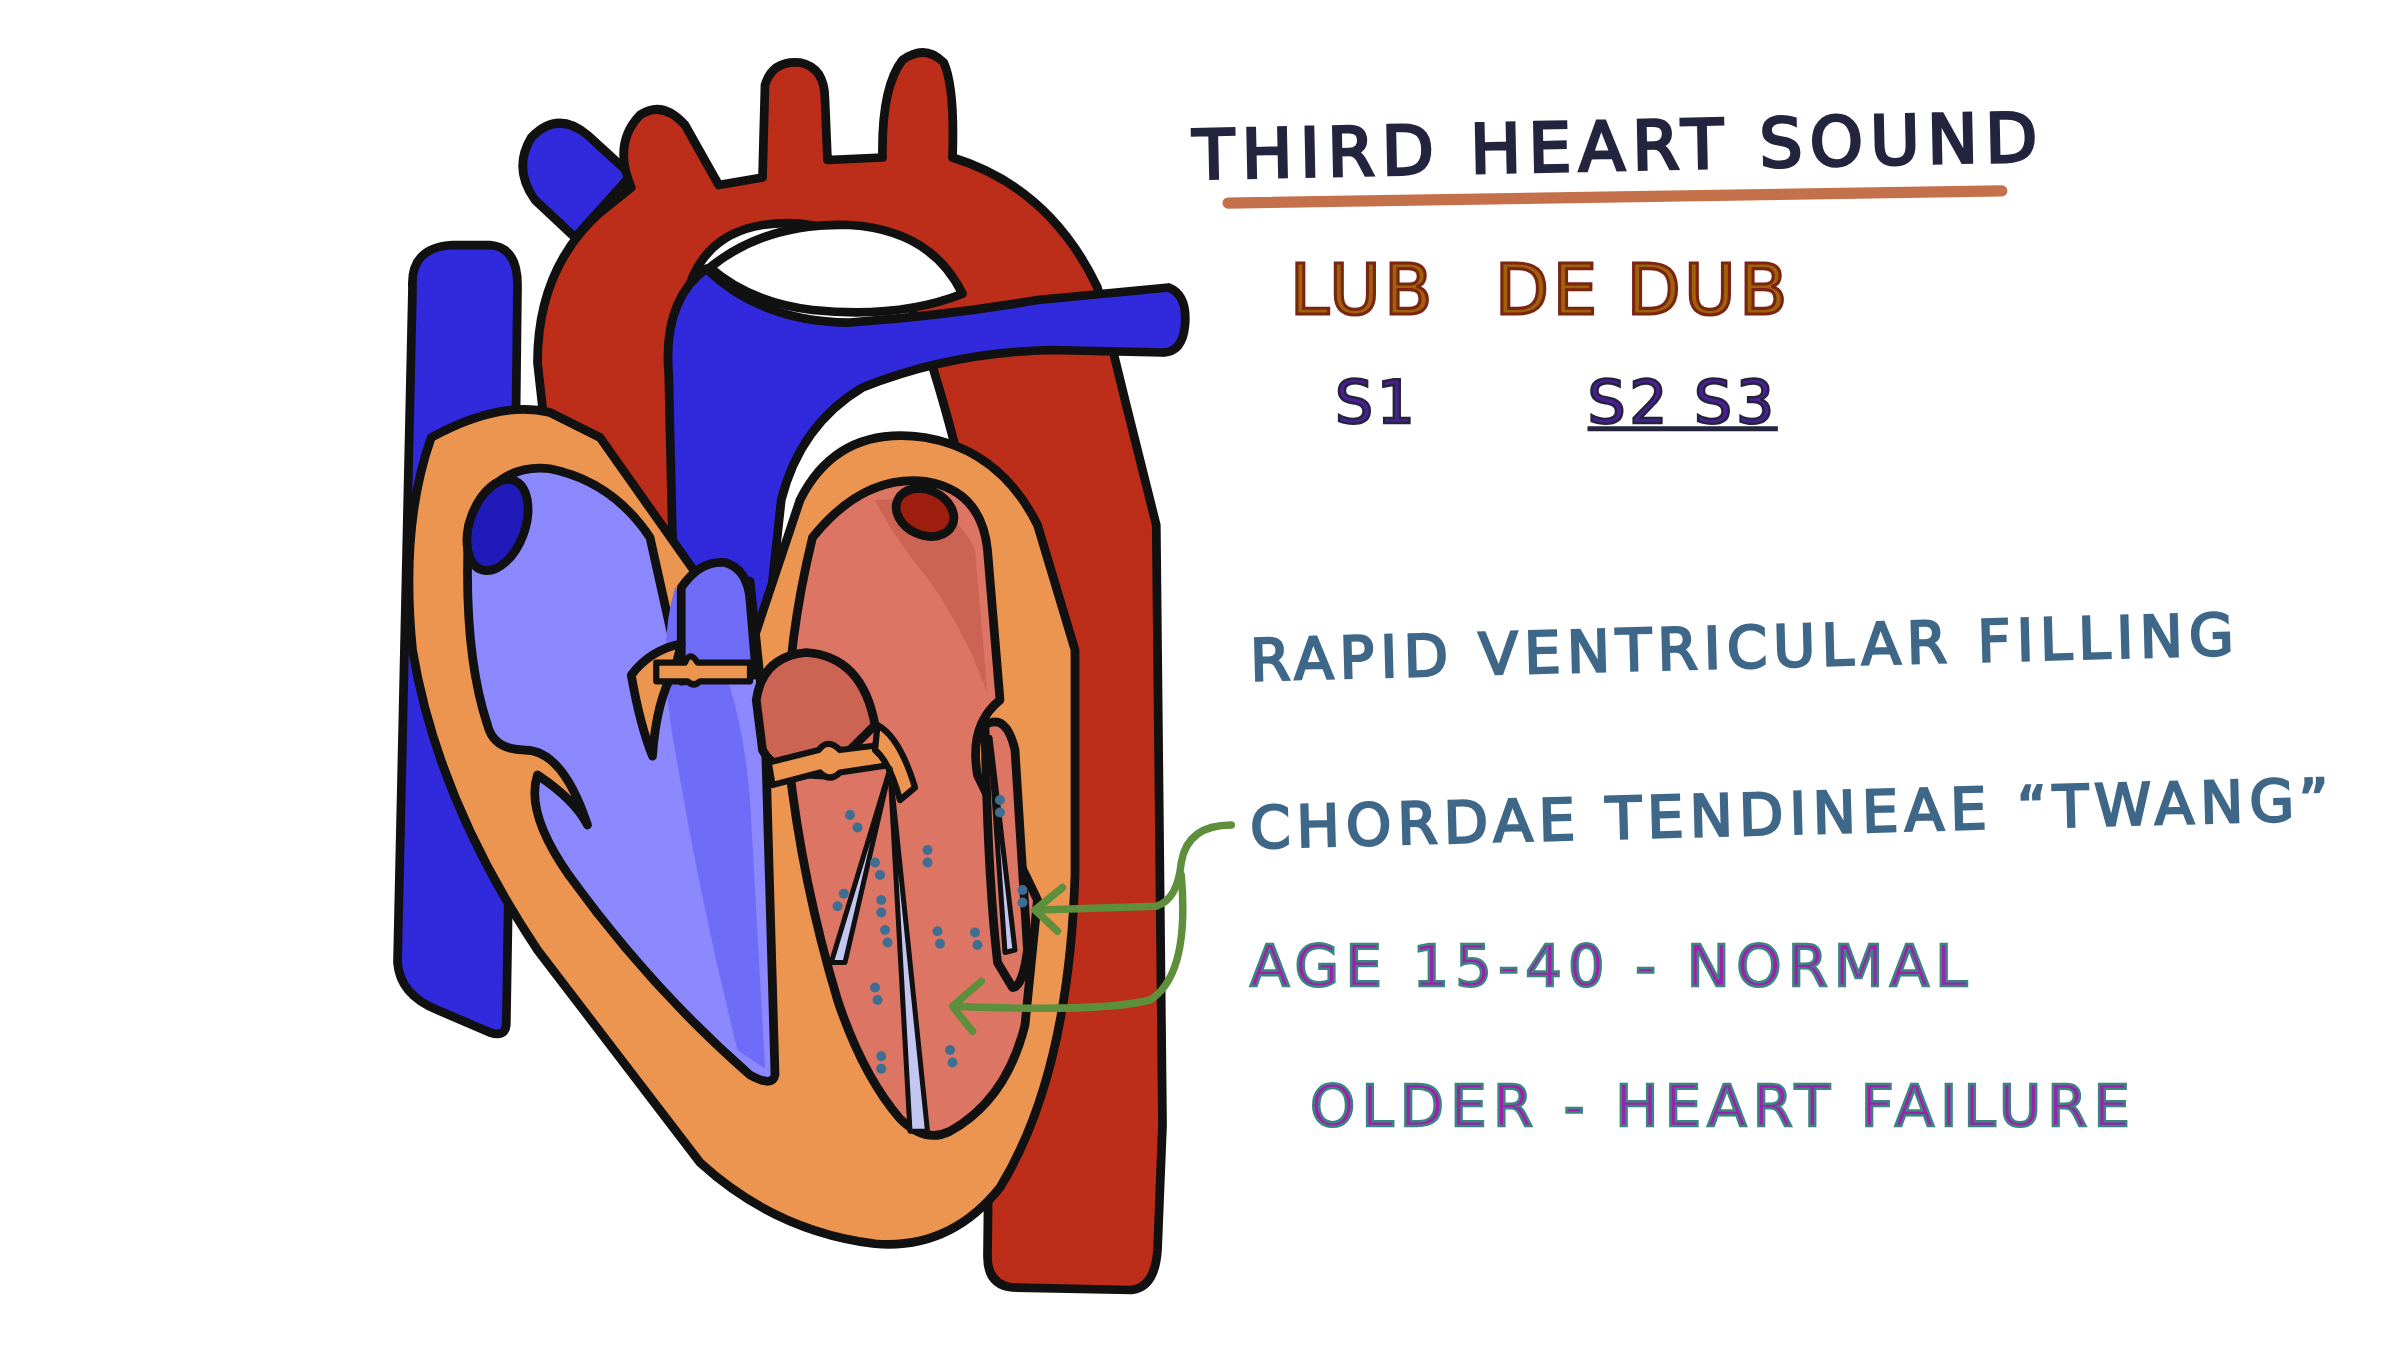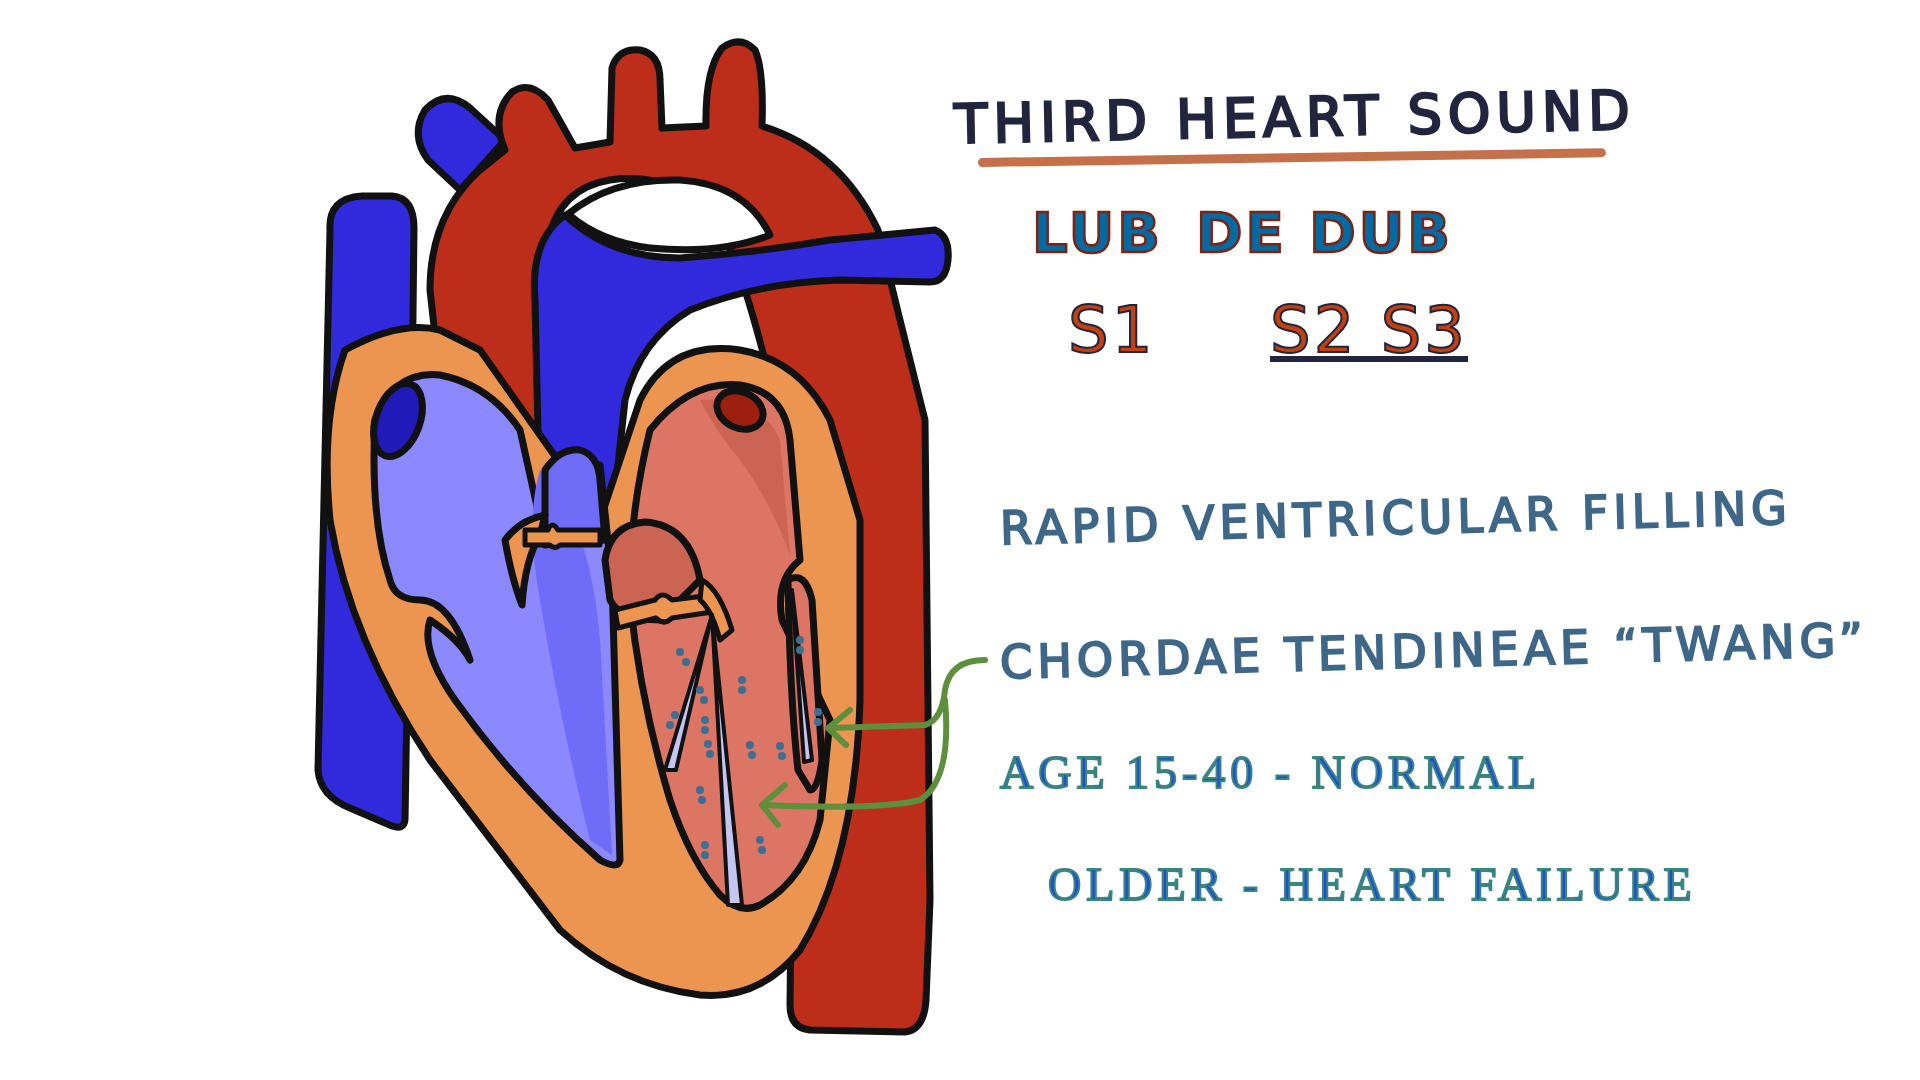--- a/index.html
+++ b/index.html
@@ -13,25 +13,25 @@
     position: absolute;
     font-family: "DejaVu Sans", sans-serif;
     font-weight: bold;
     text-transform: uppercase;
     white-space: nowrap;
     line-height: 1;
     letter-spacing: 3px;
   }
   .title { left: 955px; top: 98px; font-size: 54px; color: #23243e; letter-spacing: 6px; transform: rotate(-1.2deg); transform-origin: left bottom; font-weight: normal; -webkit-text-stroke: 2.5px #23243e; }
   .underline { position: absolute; left: 978px; top: 158px; width: 628px; height: 9px; background: #c4704a; border-radius: 5px; transform: rotate(-0.9deg); transform-origin: left center; }
-  .sound-word { font-size: 56px; color: #0369a1; top: 205px; font-weight: bold; -webkit-text-stroke: 2.5px #7a2414; }
-  .sound-label { font-size: 64px; color: #c2410c; top: 298px; font-weight: normal; -webkit-text-stroke: 2px #23243e; }
+  .sound-word { font-size: 56px; color: #a16207; top: 205px; font-weight: normal; -webkit-text-stroke: 2.5px #7a2414; }
+  .sound-label { font-size: 48px; color: #4c1d95; top: 298px; font-weight: normal; -webkit-text-stroke: 2px #23243e; }
   .note { font-size: 46px; font-weight: normal; letter-spacing: 5px; }
   .note-blue { color: #3f6788; -webkit-text-stroke: 2px #3f6788; }
-  .note-teal { color: #1d4ed8; font-family: Liberation Serif, serif; -webkit-text-stroke: 2px #3b8581; }
+  .note-teal { color: #a21caf; -webkit-text-stroke: 2px #3b8581; }
 </style>
 </head>
 <body>
 
 <svg class="canvas" viewBox="0 0 1920 1080" xmlns="http://www.w3.org/2000/svg">
   <g stroke="#111" stroke-width="7" stroke-linejoin="round" stroke-linecap="round">
 
     <path d="M330,230 Q328,198 362,196 L392,196 Q414,198 414,228 L412,400 L405,820 Q404,830 392,826 L350,808 Q320,796 318,770 Z" fill="#3129dc"></path>
 
     <path d="M425,110 Q446,88 470,108 L505,140 L460,190 L428,160 Q410,135 425,110 Z" fill="#3129dc"></path>

